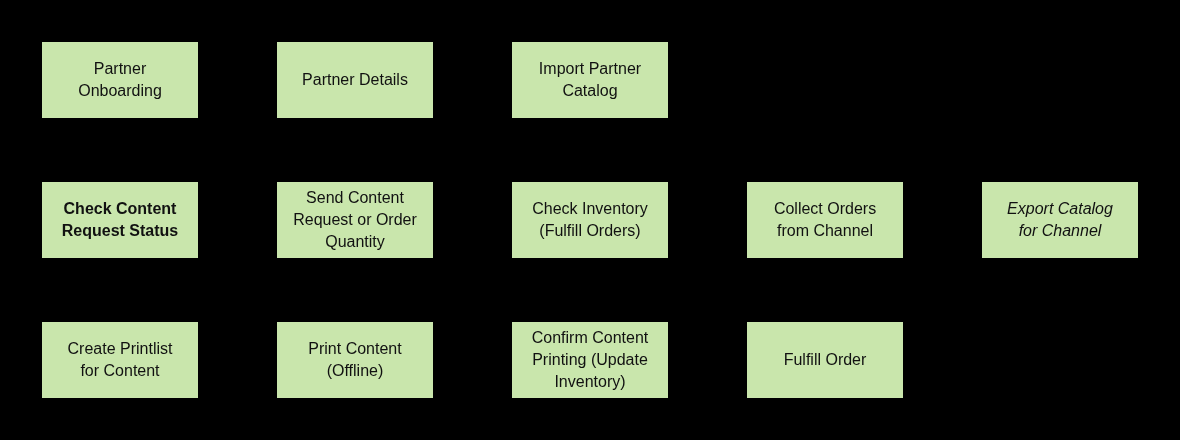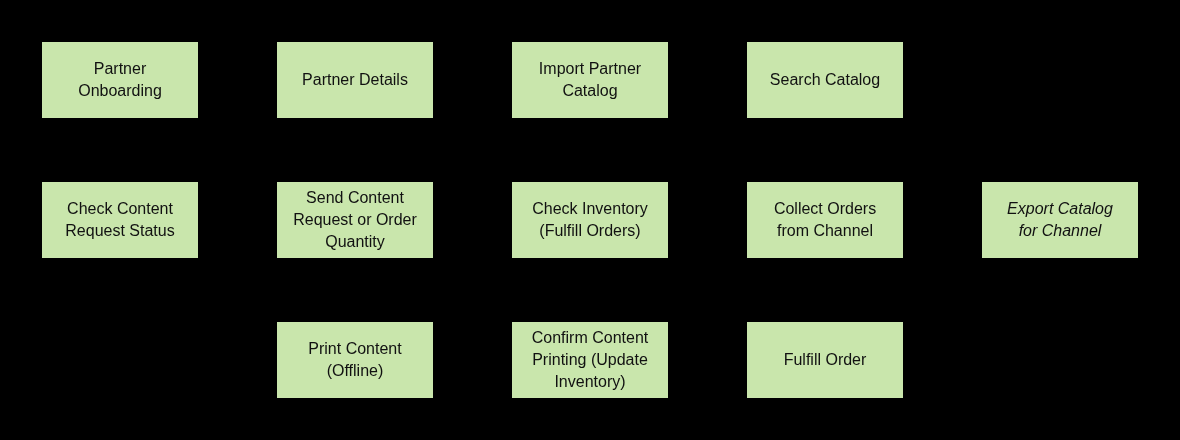--- a/index.html
+++ b/index.html
@@ -50,25 +50,22 @@
     <span>Partner
 Onboarding</span>
   </div>
   <div class="node row-0 col-1" style="background: rgb(201, 230, 172); border-color: rgb(0, 0, 0); color: rgb(17, 17, 17);">
     <span>Partner Details</span>
   </div>
   <div class="node row-0 col-2" style="background: rgb(201, 230, 172); border-color: rgb(0, 0, 0); color: rgb(17, 17, 17);">
     <span>Import Partner
 Catalog</span>
   </div>
-  <div class="node row-0 col-3" style="background: rgb(201, 230, 172); border-color: rgb(0, 0, 0); color: rgb(17, 17, 17);">
-    <span>Search Catalog</span>
-  </div>
 
-  <div class="node row-1 col-0" style="background: rgb(201, 230, 172); border-color: rgb(0, 0, 0); color: rgb(17, 17, 17);">
+  <div class="node row-1 col-0" style="background: rgb(201, 230, 172); border-color: rgb(0, 0, 0); color: rgb(17, 17, 17); font-weight: bold;">
     <span>Check Content
 Request Status</span>
   </div>
   <div class="node row-1 col-1" style="background: rgb(201, 230, 172); border-color: rgb(0, 0, 0); color: rgb(17, 17, 17);">
     <span>Send Content
 Request or Order
 Quantity</span>
   </div>
   <div class="node row-1 col-2" style="background: rgb(201, 230, 172); border-color: rgb(0, 0, 0); color: rgb(17, 17, 17);">
     <span>Check Inventory
@@ -76,20 +73,24 @@
   </div>
   <div class="node row-1 col-3" style="background: rgb(201, 230, 172); border-color: rgb(0, 0, 0); color: rgb(17, 17, 17);">
     <span>Collect Orders
 from Channel</span>
   </div>
   <div class="node row-1 col-4" style="background: rgb(201, 230, 172); border-color: rgb(0, 0, 0); color: rgb(17, 17, 17); font-style: italic;">
     <span>Export Catalog
 for Channel</span>
   </div>
 
+  <div class="node row-2 col-0" style="background: rgb(201, 230, 172); border-color: rgb(0, 0, 0); color: rgb(17, 17, 17);">
+    <span>Create Printlist
+for Content</span>
+  </div>
   <div class="node row-2 col-1" style="background: rgb(201, 230, 172); border-color: rgb(0, 0, 0); color: rgb(17, 17, 17);">
     <span>Print Content
 (Offline)</span>
   </div>
   <div class="node row-2 col-2" style="background: rgb(201, 230, 172); border-color: rgb(0, 0, 0); color: rgb(17, 17, 17);">
     <span>Confirm Content
 Printing (Update
 Inventory)</span>
   </div>
   <div class="node row-2 col-3" style="background: rgb(201, 230, 172); border-color: rgb(0, 0, 0); color: rgb(17, 17, 17); text-align: center;">

